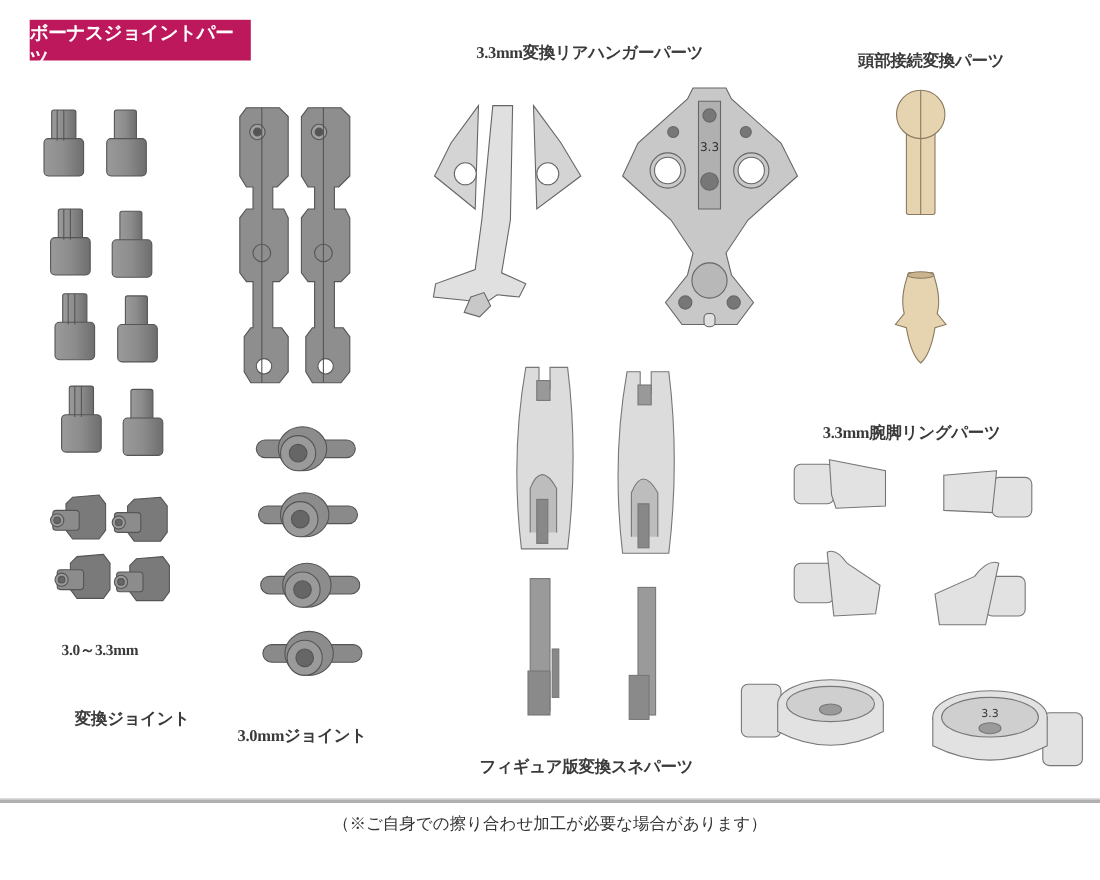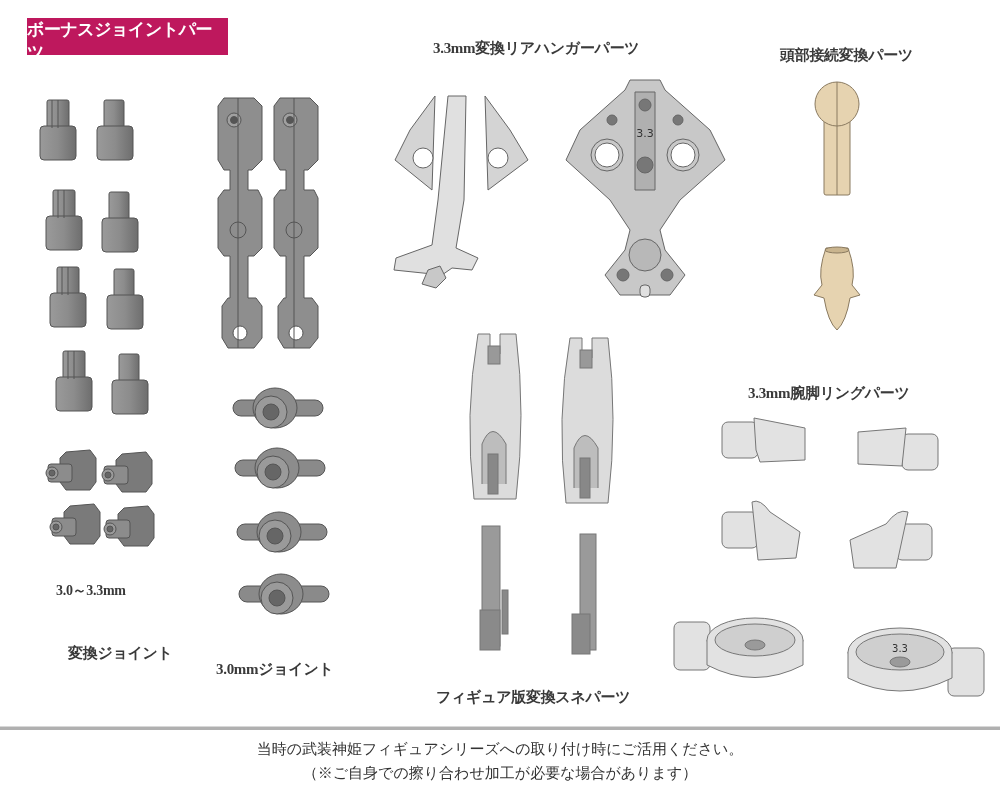--- a/index.html
+++ b/index.html
@@ -239,15 +239,14 @@
     <ellipse cx="240" cy="252" rx="52" ry="24"></ellipse>
       <path d="M188 252 L188 278 Q240 304 292 278 L292 252"></path>
     <ellipse cx="240" cy="252" rx="44" ry="18" fill="#cfcfcf"></ellipse>
       <ellipse cx="240" cy="262" rx="10" ry="5" fill="#9a9a9a"></ellipse>
   </g>
   <text x="240" y="252" text-anchor="middle" font-size="10" fill="#333" font-family="DejaVu Sans, sans-serif">3.3</text>
 </svg>
 
 <div class="abs divider"></div>
 <div class="abs footer">
-  <div>当時の武装神姫フィギュアシリーズへの取り付け時にご活用ください。</div>
   <div>（※ご自身での擦り合わせ加工が必要な場合があります）</div>
 </div>
 
 </body></html>

